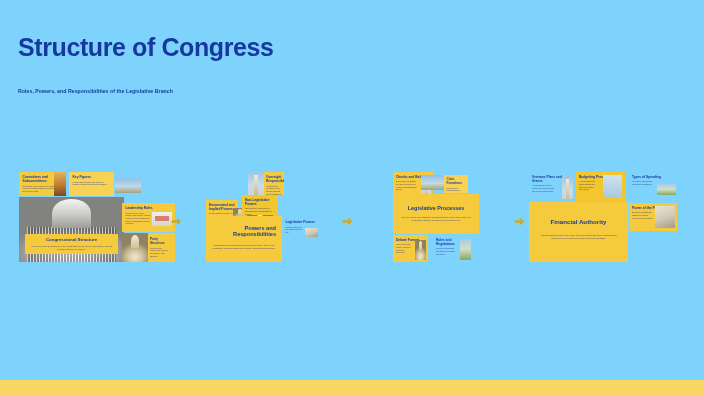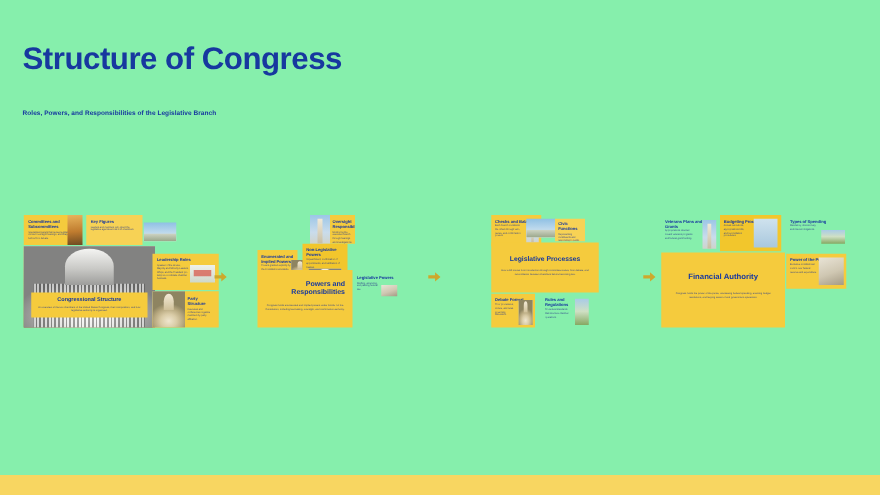--- a/index.html
+++ b/index.html
@@ -13,21 +13,21 @@
 
   body {
     font-family: "Liberation Sans", sans-serif;
     background: #f7d156;
     position: relative;
   }
 
   #canvas {
     position: absolute;
     inset: 0;
-    background: #86efac;
+    background: #7dd3fc;
   }
 
   
   .bottom-strip {
     position: absolute;
     left: 0; right: 0; bottom: 0;
     height: 16px;
     background: #f8d661;
   }
 

